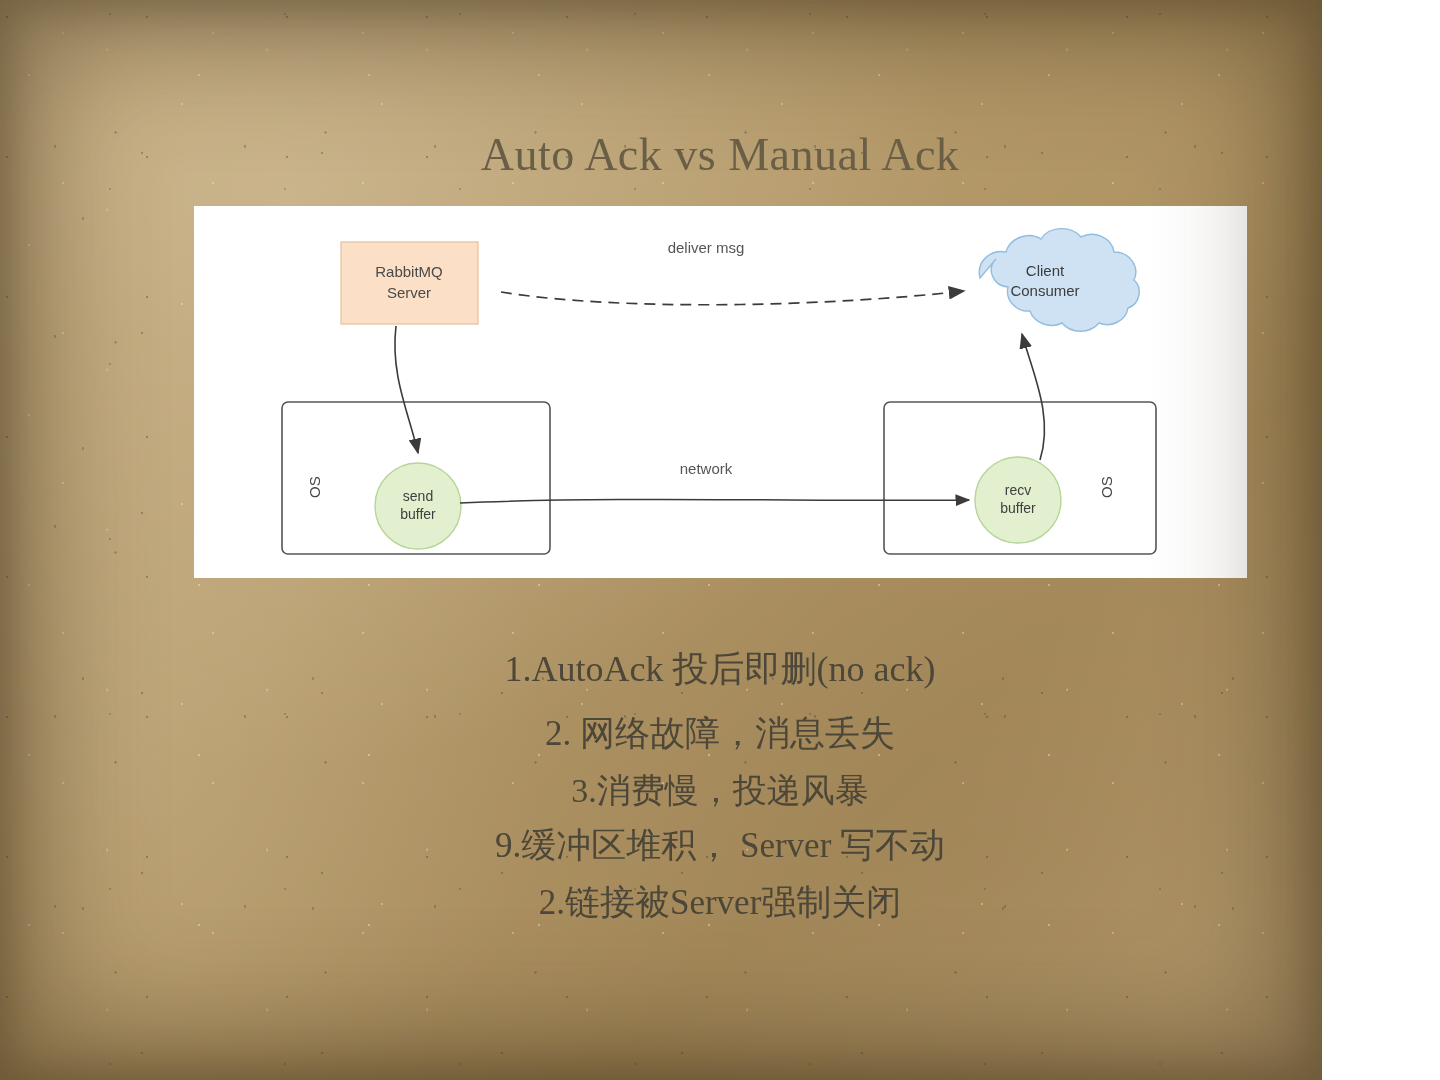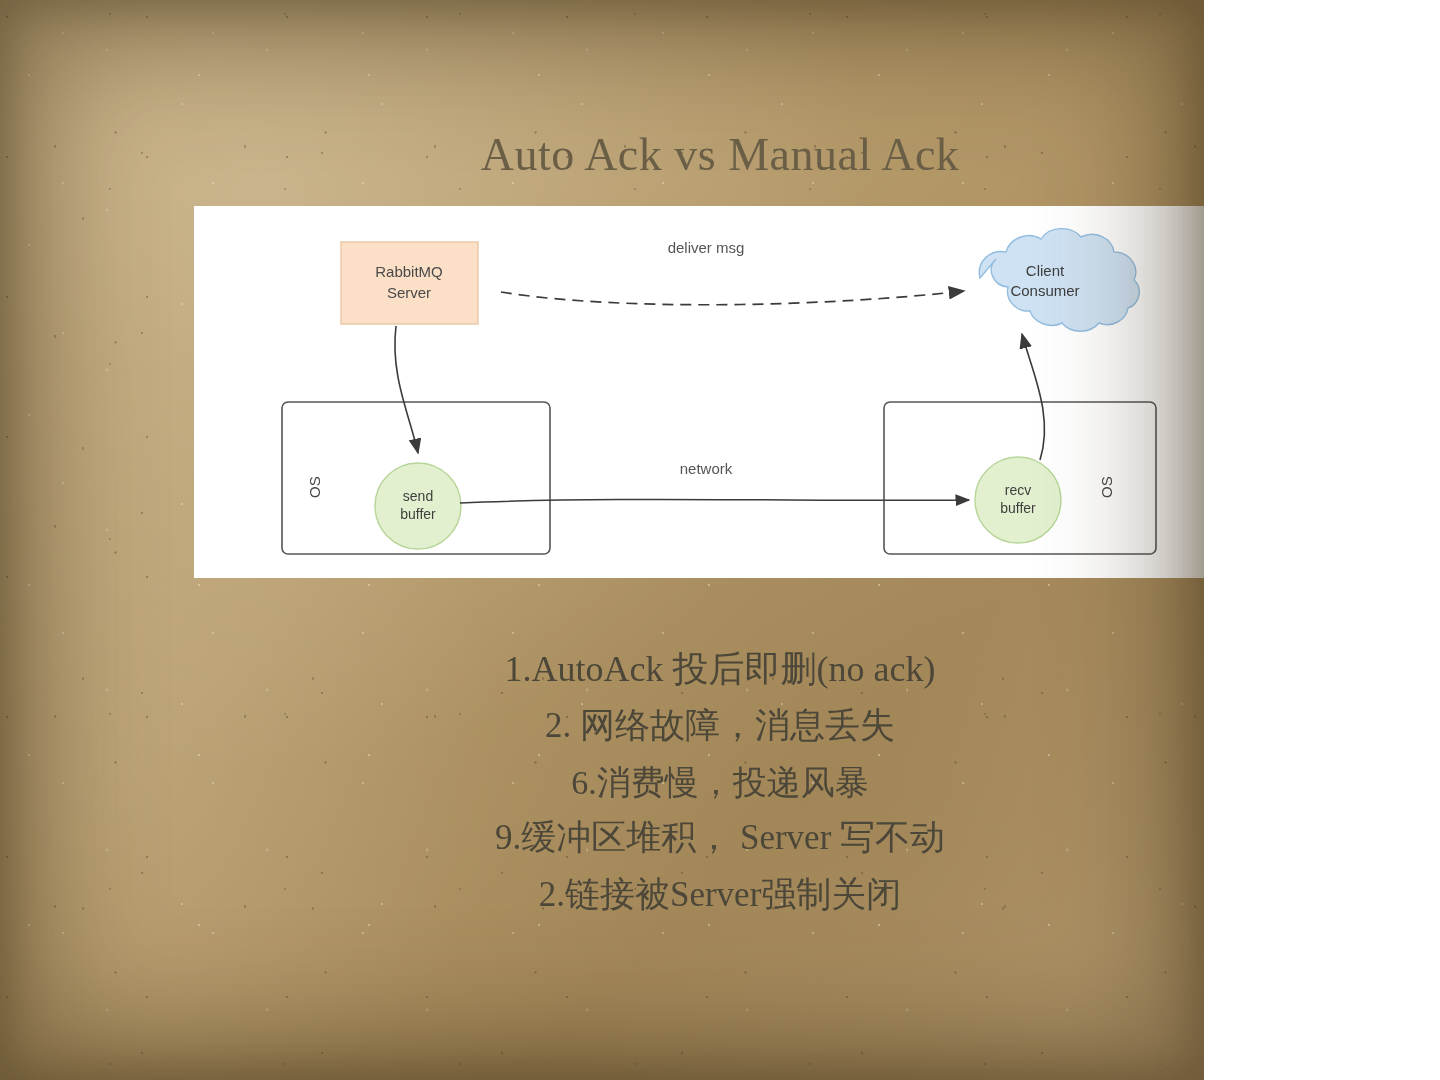--- a/index.html
+++ b/index.html
@@ -7,21 +7,21 @@
     padding: 0;
   }
   body {
     width: 1440px;
     height: 1080px;
     font-family: "Liberation Serif", serif;
     overflow: hidden;
   }
   .slide {
     position: relative;
-    width: 1204px;
+    width: 1322px;
     height: 1080px;
     background-color: #b79c6e;
     background-image:
       radial-gradient(ellipse at 22% 18%, rgba(255,250,235,0.22) 0%, rgba(255,250,235,0) 46%),
       radial-gradient(ellipse at 75% 80%, rgba(120,95,55,0.22) 0%, rgba(120,95,55,0) 55%),
       radial-gradient(circle at 10% 70%, rgba(255,255,240,0.10) 0%, rgba(255,255,240,0) 30%),
       linear-gradient(135deg, #c0a677 0%, #b59a6a 40%, #ab8f5f 70%, #bda276 100%);
     box-sizing: border-box;
   }
   
@@ -84,21 +84,21 @@
     color: #4a4436;
   }
   .bullets .line {
     font-family: "Liberation Serif", serif;
     font-size: 35px;
     line-height: 1.62;
     color: #4c4738;
     white-space: pre;
   }
   .bullets .line.l1 { font-size: 36px; }
-  .bullets .line.l2 { font-size: 35px; }
+  .bullets .line.l2 { font-size: 35px; margin-top: 8px; }
   .bullets .line.l3 { font-size: 34px; }
   .bullets .line.l4 { font-size: 35px; }
   .bullets .line.l5 { font-size: 35px; }
 </style>
 </head>
 <body>
 
 <div class="slide">
   <div class="speckles"></div>
 
@@ -177,19 +177,19 @@
 
       <g>
         <path d="M846 254 C 860 210, 838 165, 828 128" fill="none" stroke="#3b3b3b" stroke-width="1.6" marker-end="url(#arrowhead)"></path>
       </g>
     </svg>
   </div>
 
   <div class="bullets">
     <div class="line l1">1.AutoAck 投后即删(no ack)</div>
     <div class="line l2">2. 网络故障，消息丢失</div>
-    <div class="line l3">6.消费慢，投递风暴</div>
+    <div class="line l3">3.消费慢，投递风暴</div>
     <div class="line l4">9.缓冲区堆积， Server 写不动</div>
     <div class="line l5">2.链接被Server强制关闭</div>
   </div>
 
   <div class="vignette"></div>
 </div>
 
 </body></html>

